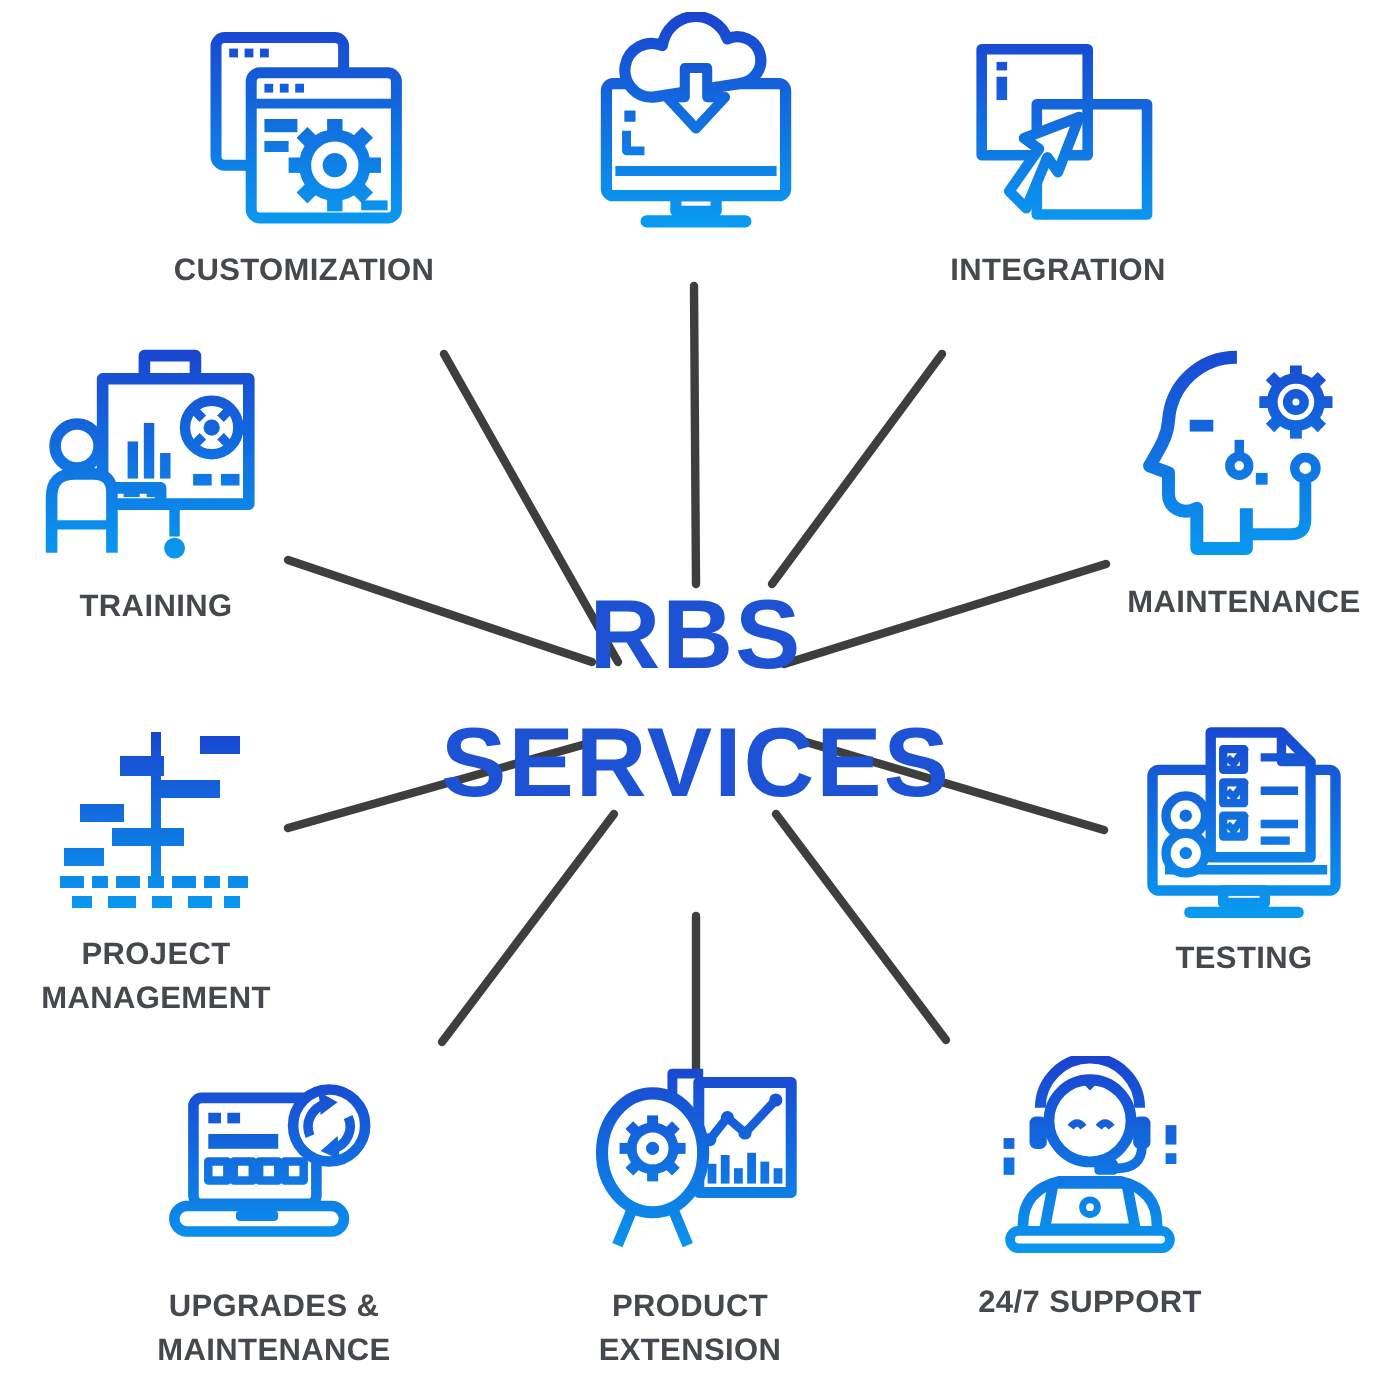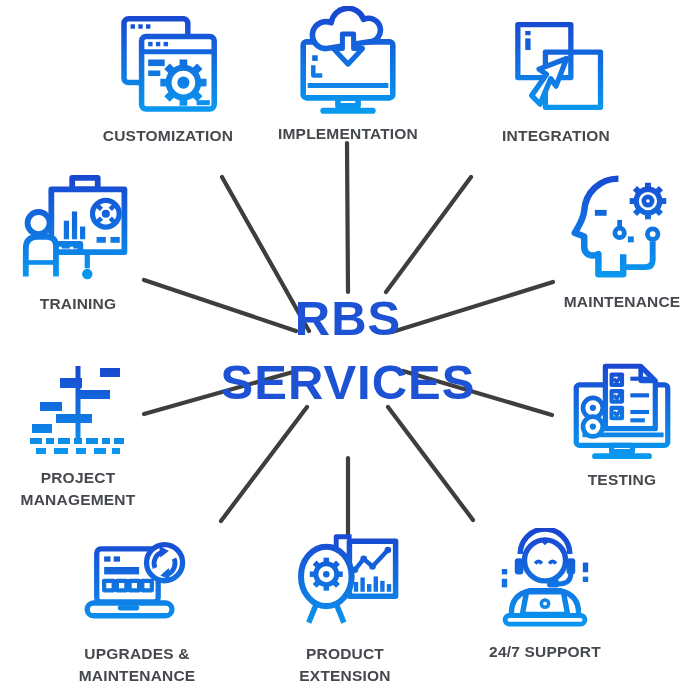--- a/index.html
+++ b/index.html
@@ -15,23 +15,23 @@
   }
   .center-title span{display:block;}
   .node{position:absolute;width:200px;display:flex;flex-direction:column;align-items:center;}
   .node .icon{display:block;line-height:0;}
   .node .label{
     margin-top:5px;text-align:center;color:#45484c;font-weight:700;
     font-size:15.5px;line-height:1.45;letter-spacing:0.2px;white-space:nowrap;
   }
   .node .label span{display:block;}
   svg.ic{fill:none;stroke:url(#ig);stroke-width:5;stroke-linejoin:round;}
-  #node-customization{left:68px;top:10px;}
+  #node-customization{left:52px;top:10px;}
   #node-implementation{left:248px;top:6px;}
-  #node-integration{left:456px;top:14px;}
+  #node-integration{left:429px;top:14px;}
   #node-training{left:-22px;top:172px;}
   #node-operational{left:522px;top:168px;}
   #node-project{left:-22px;top:362px;}
   #node-testing{left:522px;top:360px;}
   #node-upgrades{left:37px;top:532px;}
   #node-product{left:245px;top:528px;}
   #node-support{left:445px;top:528px;}
 </style>
 </head>
 <body>
@@ -110,24 +110,20 @@
         <rect x="10" y="32" width="80" height="50" rx="3"></rect>
         <line x1="14" y1="71" x2="86" y2="71" stroke-width="4.5"></line>
         <rect x="18" y="44" width="5" height="5" fill="url(#ig)" stroke="none"></rect>
         <path d="M19,53 v9 h8" stroke-width="4"></path>
         <path d="M31,38 A12 12 0 1 1 35,15 A15 15 0 0 1 64,12 A10.5 10.5 0 1 1 69,32 Z" fill="#fff"></path>
         <path d="M45,25 H55 V38 H63 L50,52 L37,38 H45 Z" fill="#fff" stroke-width="4.5"></path>
         <rect x="41" y="82" width="18" height="7"></rect>
         <line x1="28" y1="93.5" x2="72" y2="93.5" stroke-width="5.5" stroke-linecap="round"></line>
       </svg>
     </span>
-    <div class="label">
-      <span>IMPLEMENTATION</span>
-        <span></span>
-    </div>
   </div>
 
   <div class="node" id="node-integration">
     <span class="icon">
       <svg class="ic" width="106" height="106" viewBox="0 0 100 100">
         <rect x="14" y="10" width="50" height="50"></rect>
         <g fill="url(#ig)" stroke="none">
           <rect x="21" y="16" width="5" height="4"></rect>
             <rect x="21" y="23" width="5" height="11"></rect>
         </g>

